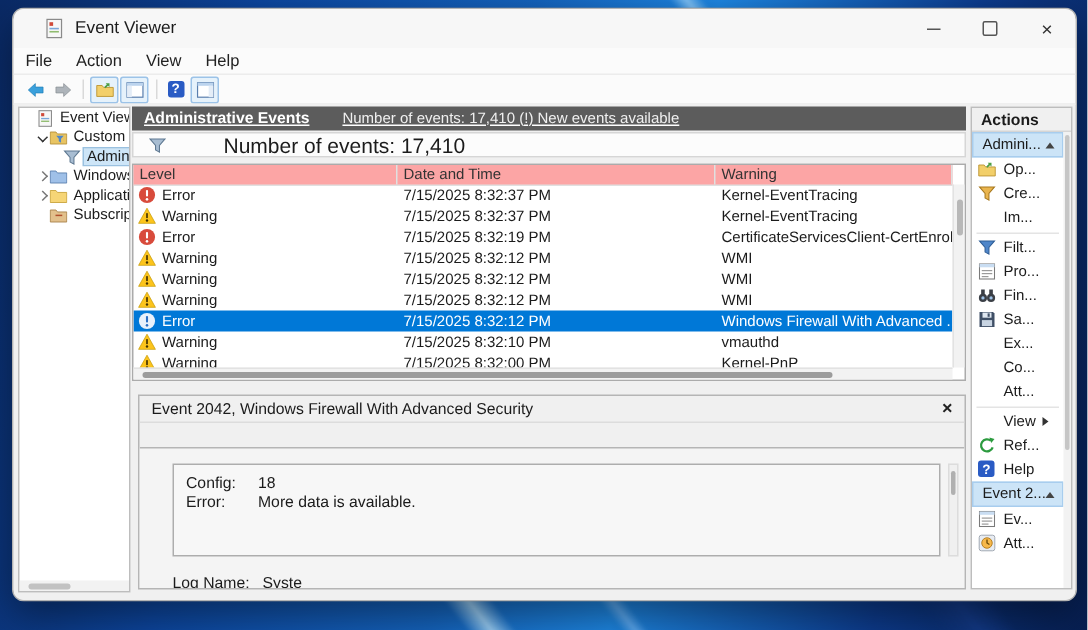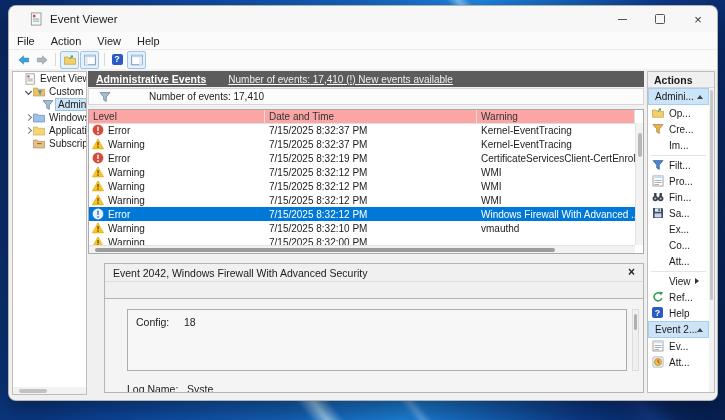--- a/index.html
+++ b/index.html
@@ -54,42 +54,42 @@
   .tree-hscroll{position:absolute;left:0;bottom:0;width:100%;height:7px;background:#f2f2f2;}
   .tree-hthumb{position:absolute;left:6px;top:1.5px;width:28px;height:4px;background:#c2c2c2;border-radius:2px;}
 
   
   .main{position:absolute;left:79px;top:2px;width:556px;height:322px;}
   .banner{position:absolute;left:0;top:0;right:0;height:16px;background:#5c5c5c;color:#fff;
           display:flex;align-items:center;padding-left:8px;box-sizing:border-box;text-decoration:underline;}
   .banner-title{font-size:10.5px;font-weight:bold;}
   .banner-sub{font-size:10px;color:#f0f0f0;margin-left:22px;}
   .filterbar{position:absolute;left:0;top:17px;right:0;height:17px;background:#fcfcfc;border:1px solid #d6d6d6;
-             box-sizing:border-box;display:flex;align-items:center;font-size:10px;color:#1b1b1b;}
+             box-sizing:border-box;display:flex;align-items:center;font-size:14px;color:#1b1b1b;}
   .filterbar .ic{margin:0 8px 0 10px;}
 
   .table-wrap{position:absolute;left:0;top:38px;right:0;height:145px;background:#fff;border:1px solid #ababab;box-sizing:border-box;}
   .thead{position:absolute;left:0;top:0;right:8px;height:13px;display:flex;font-size:10px;color:#333;background:#fca5a5;border-bottom:1px solid #e0e0e0;text-align:center;}
   .th{box-sizing:border-box;border-right:1px solid #e0e0e0;padding:0 0 0 4px;display:flex;align-items:center;overflow:hidden;white-space:nowrap;}
   .th-level{width:176px;}
   .th-date{width:212px;}
   .th-source{flex:1;}
   .tbody{position:absolute;left:0;top:13px;right:8px;height:124px;overflow:hidden;}
   .tr{height:14px;display:flex;align-items:center;font-size:10px;color:#1b1b1b;white-space:nowrap;}
   .tr.sel{background:#0078d7;color:#fff;}
   .td-level{width:176px;display:flex;align-items:center;box-sizing:border-box;padding-left:3px;overflow:hidden;}
   .td-level .ic{margin-right:4px;}
   .td-date{width:212px;box-sizing:border-box;padding-left:4px;overflow:hidden;}
   .td-source{flex:1;box-sizing:border-box;padding-left:4px;overflow:hidden;}
   .vscroll{position:absolute;right:0;top:13px;bottom:8px;width:8px;background:#f2f2f2;border-left:1px solid #e2e2e2;box-sizing:border-box;}
   .vthumb{position:absolute;left:1.5px;top:10px;width:4px;height:24px;background:#b8b8b8;border-radius:2px;}
   .hscroll{position:absolute;left:0;bottom:0;right:8px;height:8px;background:#f2f2f2;border-top:1px solid #e2e2e2;box-sizing:border-box;}
   .hthumb{position:absolute;left:6px;top:1.5px;width:460px;height:4px;background:#9c9c9c;border-radius:2px;}
 
-  .details{position:absolute;left:16px;top:192px;right:0;height:130px;background:#f0f0f0;border:1px solid #b5b5b5;box-sizing:border-box;overflow:hidden;}
+  .details{position:absolute;left:4px;top:192px;right:0;height:130px;background:#f0f0f0;border:1px solid #b5b5b5;box-sizing:border-box;overflow:hidden;}
   .det-head{height:17px;display:flex;align-items:center;font-size:10.5px;color:#1b1b1b;padding-left:8px;position:relative;border-bottom:1px solid #dcdcdc;}
   .det-close{position:absolute;right:8px;top:1px;font-size:12px;font-weight:bold;color:#222;}
   .det-tabs{height:17px;display:flex;align-items:flex-end;padding-left:10px;font-size:10.5px;color:#222;margin-top:15px;}
   .tab{padding:1px 9px 2px;border:1px solid #b5b5b5;border-bottom:none;margin-right:2px;background:#e8e8e8;border-radius:2px 2px 0 0;}
   .tab.active{background:#f6f6f6;position:relative;top:1px;padding-bottom:3px;}
   .det-body{position:absolute;left:0;top:34px;right:0;bottom:0;background:#f4f4f4;border-top:1px solid #b5b5b5;}
   .det-box{position:absolute;left:22px;top:10px;right:16px;height:62px;background:#f7f7f7;border:1px solid #adadad;
            font-size:10.5px;color:#1b1b1b;box-sizing:border-box;padding:6px 8px;overflow:hidden;}
   .det-msg{margin-bottom:14px;}
   .det-field{display:flex;line-height:12.5px;}
@@ -434,20 +434,21 @@
                 <span class="ic">
                   <svg viewBox="0 0 12 12">
                     <path d="M6 0.8 L11.6 10.9 H0.4 Z" fill="#fcc41c" stroke="#c79c0a" stroke-width="0.5"></path>
                     <rect x="5.45" y="4.1" width="1.1" height="3.3" fill="#403000"></rect>
                     <circle cx="6" cy="9" r="0.8" fill="#403000"></circle>
                   </svg>
                 </span>
                 <span>Warning</span>
               </span>
               <span class="td-date">7/15/2025 8:32:00 PM</span>
+              <span class="td-source">Kernel-PnP</span>
             </div>
           </div>
         <div class="vscroll">
           <div class="vthumb"></div>
         </div>
         <div class="hscroll">
           <div class="hthumb"></div>
         </div>
       </div>
 
@@ -460,20 +461,24 @@
             <span class="tab active">General</span>
             <span class="tab">Details</span>
           </div>
         <div class="det-body">
           <div class="det-box">
             <div id="det-fields">
                 <div class="det-field">
                   <span class="det-flabel">Config:</span>
                   <span>18</span>
                 </div>
+                <div class="det-field">
+                  <span class="det-flabel">Error:</span>
+                  <span>More data is available.</span>
+                </div>
               </div>
           </div>
           <div class="det-vscroll">
             <div class="det-vthumb"></div>
           </div>
           <div class="det-clip">
             <span class="det-flabel">Log Name:</span>
             <span>Syste</span>
           </div>
         </div>

